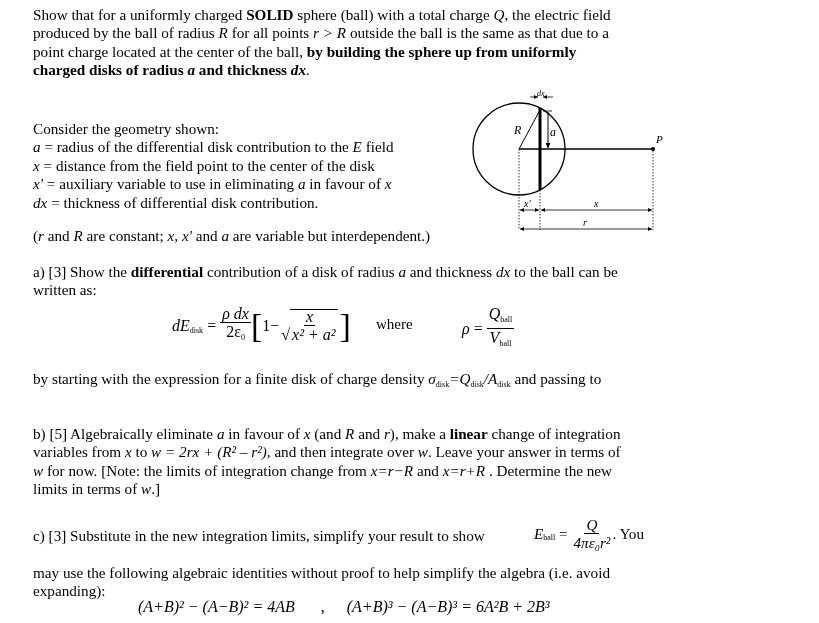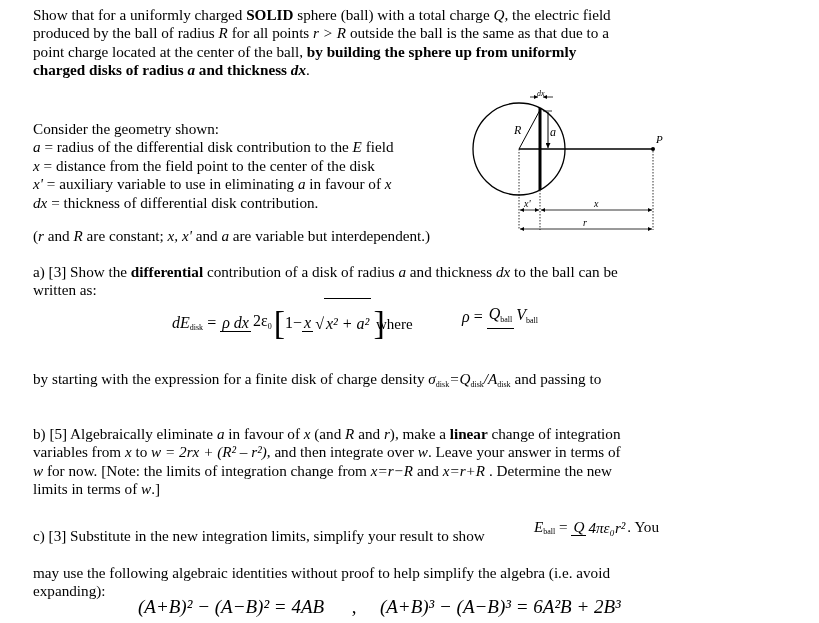--- a/index.html
+++ b/index.html
@@ -3,21 +3,21 @@
 <meta charset="utf-8">
 <style>
   html, body { margin:0; padding:0; background:#ffffff; }
   body { width:819px; height:623px; position:relative; overflow:hidden;
          font-family:"Liberation Serif", "DejaVu Serif", serif; color:#000; font-size:15.2px; line-height:18.4px; }
   .blk { position:absolute; left:33px; width:640px; }
   .line { white-space:nowrap; display:block; height:18.4px; }
   i, .it { font-style:italic; }
   b { font-weight:bold; }
   .sub { font-size:8px; vertical-align:-3px; }
-  .frac { display:inline-flex; flex-direction:row; align-items:center; vertical-align:middle; }
+  .frac { display:inline-flex; flex-direction:column; align-items:center; vertical-align:middle; }
   .frac .num { border-bottom:1px solid #000; padding:0 2px; line-height:16px; }
   .frac .den { line-height:17px; padding:0 2px; }
   .eq { position:absolute; font-size:16px; white-space:nowrap; }
   .bracket { font-size:34px; line-height:34px; vertical-align:middle; font-weight:200; }
   .sqrt { border-top:1px solid #000; padding:16px 2px; }
   svg text { font-family:"Liberation Serif", serif; font-style:italic; }
 </style>
 </head>
 <body>
 
@@ -117,19 +117,19 @@
         <i class="den">4πε₀r²</i>
       </span><span style="vertical-align:middle;margin-top:8px;">.  You</span>
   </span>
 </div>
 
 <div class="blk" style="top:564px; width:660px;">
   <span class="line">may use the following algebraic identities without proof to help simplify the algebra (i.e. avoid</span>
   <span class="line">expanding):</span>
 </div>
 
-<div class="eq" style="left:138px; top:598px; font-size:19px;">
+<div class="eq" style="left:138px; top:598px; font-size:16px;">
   <i>(A+B)² − (A−B)² = 4AB</i>
   <span style="display:inline-block; width:18px;"></span>
   <span>,</span>
   <span style="display:inline-block; width:14px;"></span>
   <i>(A+B)³ − (A−B)³ = 6A²B + 2B³</i>
 </div>
 
 </body></html>

